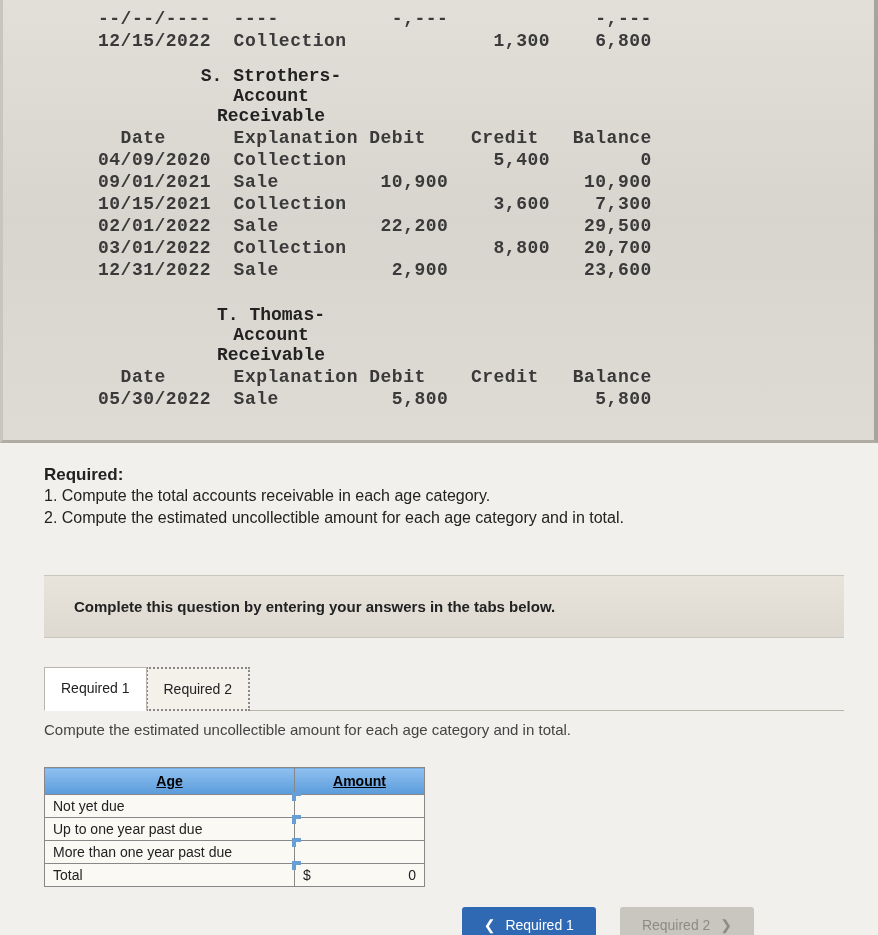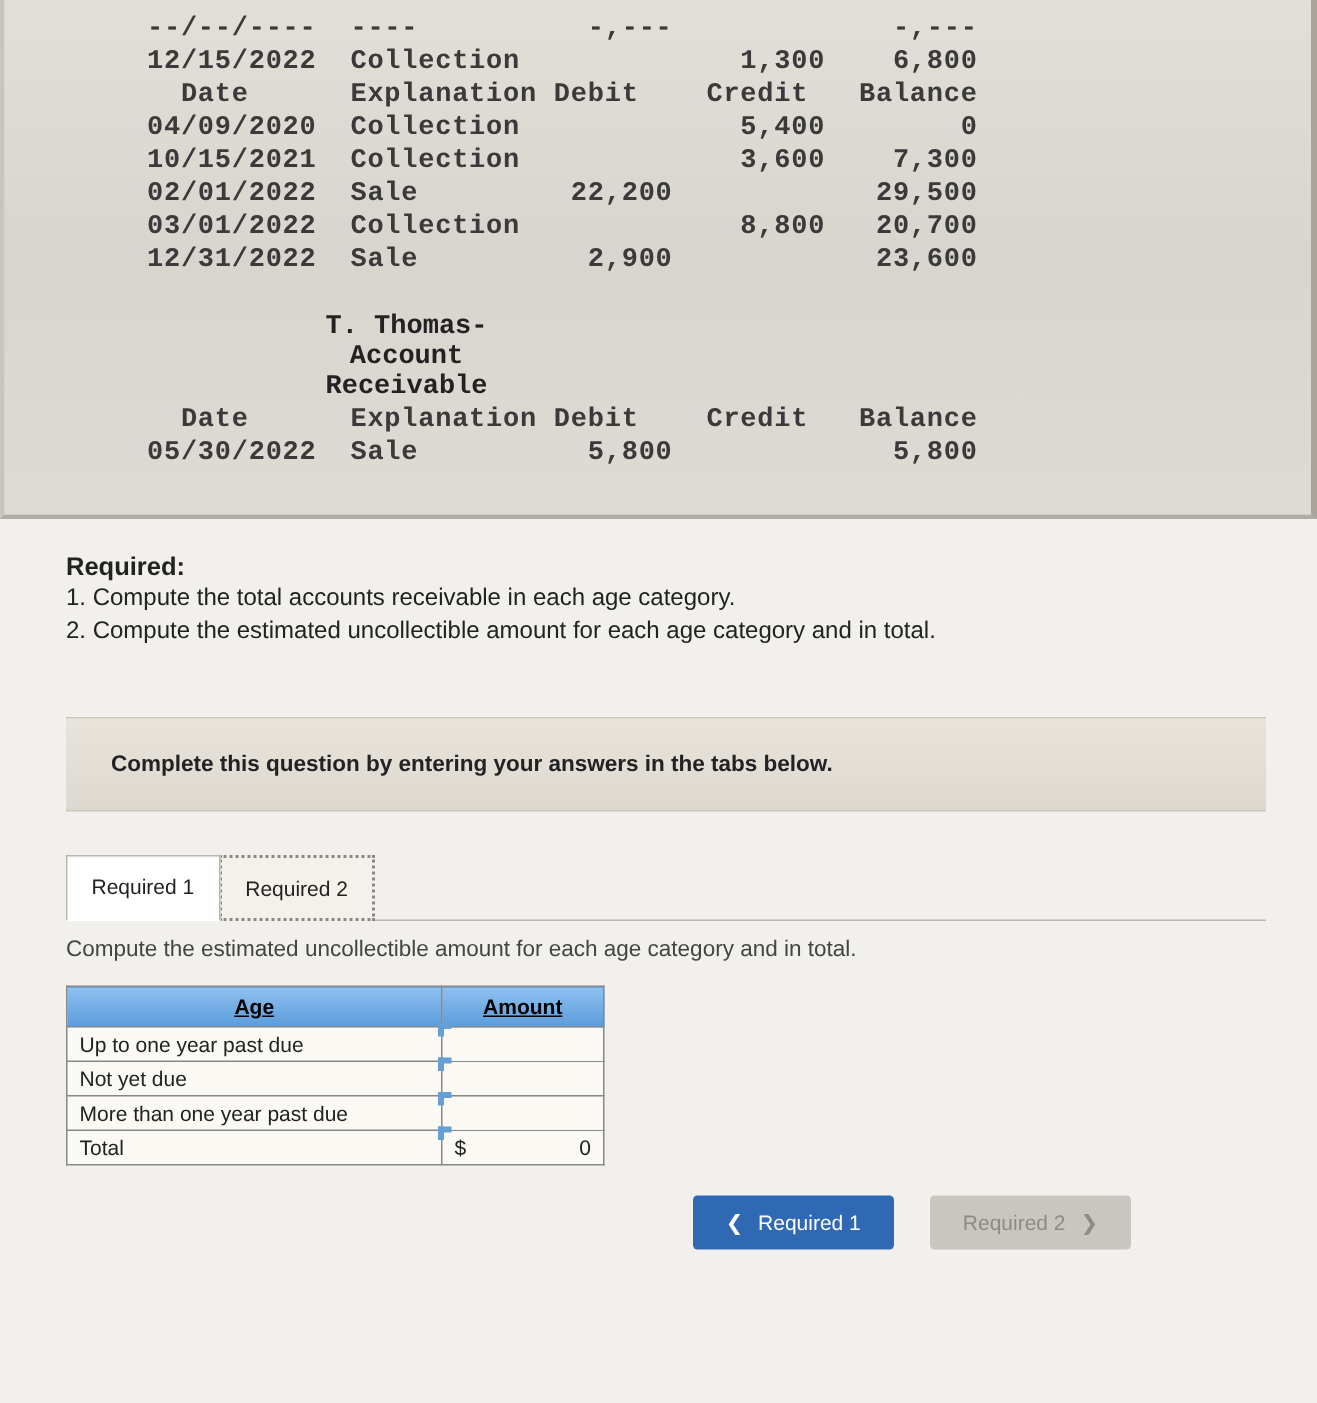--- a/index.html
+++ b/index.html
@@ -96,21 +96,21 @@
     background: #f4f0ea;
   }
   .tab-panel {
     border-top: 1px solid #b9b5ad;
     margin: 0 34px 0 44px;
     padding: 10px 0 28px 0;
   }
   .tab-instruction {
     font-size: 15px;
     color: #444;
-    margin-bottom: 16px;
+    margin-bottom: 29px;
   }
   .answer-table {
     border-collapse: collapse;
     margin-bottom: 20px;
   }
   .answer-table th {
     background: linear-gradient(180deg, #8fc0f0 0%, #5a9cdb 100%);
     border: 1px solid #888;
     padding: 5px 10px;
     font-weight: bold;
@@ -120,21 +120,21 @@
     text-decoration: underline;
   }
   .answer-table td {
     border: 1px solid #888;
     padding: 3px 8px;
     font-size: 14px;
     background: #fbf9f4;
     height: 22px;
   }
   .col-age { width: 250px; }
-  .col-amt { width: 108px; text-align: right; padding-right: 8px; }
+  .col-amt { width: 130px; text-align: right; padding-right: 8px; }
   .amount-cell {
     position: relative;
     text-align: right;
   }
   .amount-cell::before {
     content: "";
     position: absolute;
     left: -3px; top: -3px;
     width: 5px; height: 5px;
     border-left: 4px solid #659fd5;
@@ -172,24 +172,26 @@
 <div class="page-content">
 
   <div class="ledger-section">
     <div class="ledger-area">
 
       <div class="mono-table">
         <div class="mono-row" id="dash-row">--/--/----  ----          -,---             -,---</div>
         <div class="mono-row" id="top-row">12/15/2022  Collection             1,300    6,800</div>
       </div>
 
+      <div class="account-title">S. Strothers-Account Receivable</div>
       <div class="mono-table">
         <div class="mono-row" id="strothers-header">  Date      Explanation Debit    Credit   Balance</div>
         <div id="strothers-body">
             <div class="mono-row">04/09/2020  Collection             5,400        0</div>
+            <div class="mono-row">09/01/2021  Sale         10,900            10,900</div>
             <div class="mono-row">10/15/2021  Collection             3,600    7,300</div>
             <div class="mono-row">02/01/2022  Sale         22,200            29,500</div>
             <div class="mono-row">03/01/2022  Collection             8,800   20,700</div>
             <div class="mono-row">12/31/2022  Sale          2,900            23,600</div>
           </div>
       </div>
 
       <div class="spacer-row"></div>
 
       <div class="account-title">T. Thomas-Account Receivable</div>
@@ -228,25 +230,25 @@
 
     <table class="answer-table">
       <tbody>
           <tr>
         <th class="col-age">Age</th>
         <th class="col-amt">Amount</th>
       </tr>
       </tbody>
         <tbody id="answer-rows">
           <tr>
-            <td>Up to one year past due</td>
+            <td>Not yet due</td>
             <td class="amount-cell"></td>
           </tr>
           <tr>
-            <td>Not yet due</td>
+            <td>Up to one year past due</td>
             <td class="amount-cell"></td>
           </tr>
           <tr>
             <td>More than one year past due</td>
             <td class="amount-cell"></td>
           </tr>
         </tbody>
       <tbody>
           <tr>
         <td>Total</td>

